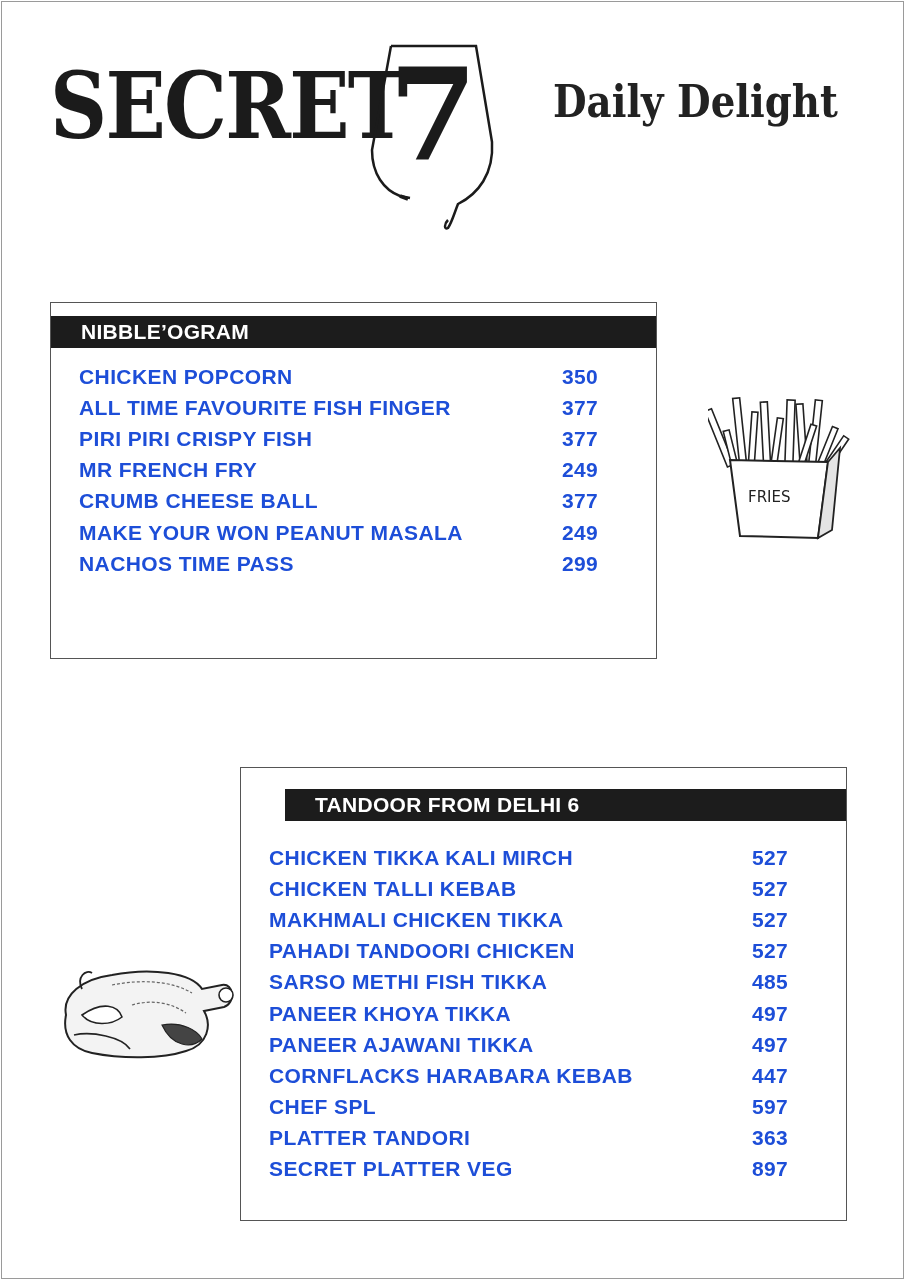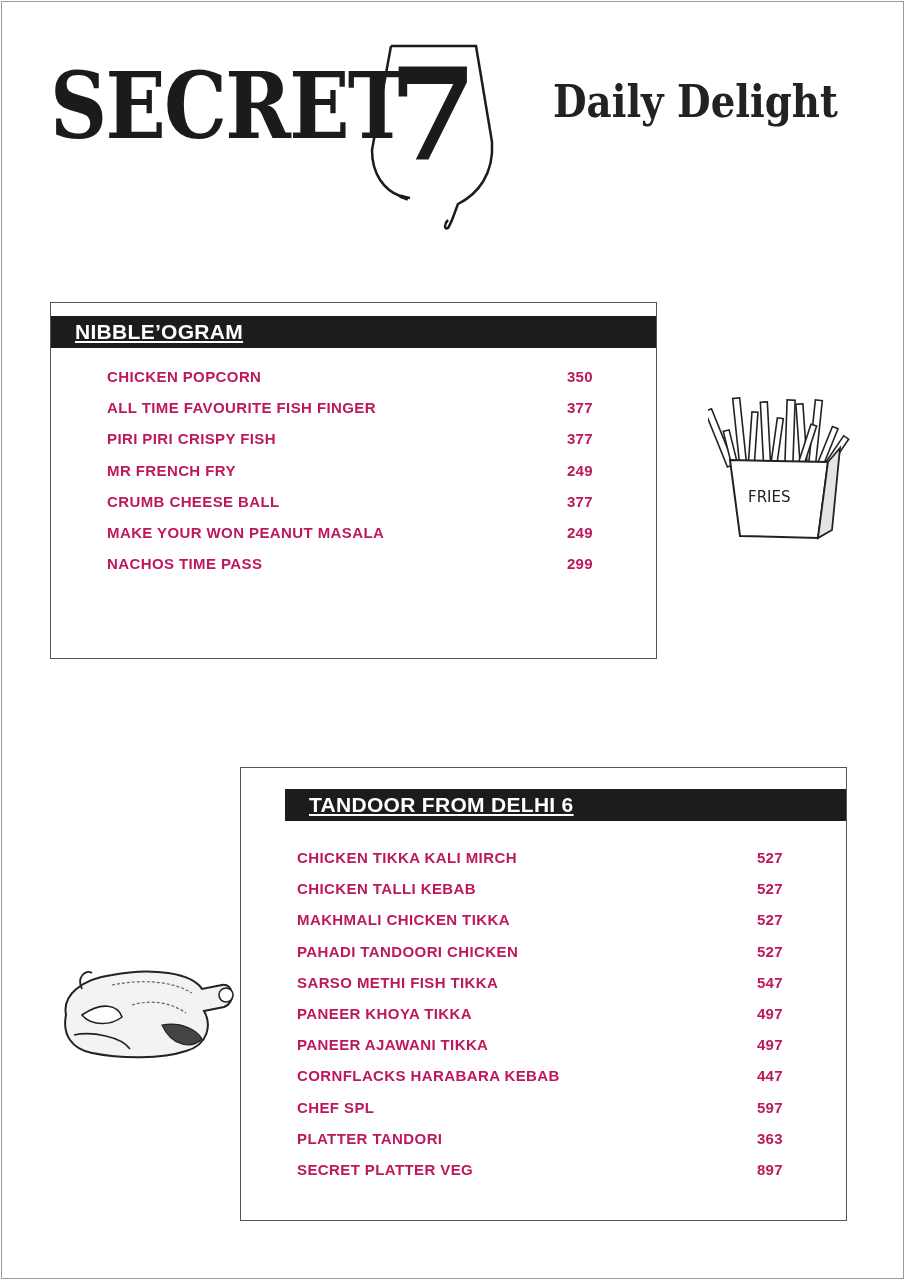--- a/index.html
+++ b/index.html
@@ -37,32 +37,32 @@
     
     .menu-box {
       position: absolute; border: 1.5px solid #555; background: #fff;
     }
     .menu-box.nibble { left: 50px; top: 302px; width: 605px; height: 355px; }
     .menu-box.tandoor { left: 240px; top: 767px; width: 605px; height: 452px; }
     .section-header {
       position: absolute; left: 0; right: 0; height: 32px;
       background: #1c1c1c; color: #fff;
       font-family: "Liberation Sans", sans-serif; font-weight: bold;
-      font-size: 21px; line-height: 32px; padding-left: 24px; letter-spacing: 0.3px; text-decoration: underline;
+      font-size: 21px; line-height: 32px; padding-left: 30px; letter-spacing: 0.3px;
     }
     .nibble .section-header { top: 13px; }
     .tandoor .section-header { top: 21px; margin-left: 44px; }
     .items { position: absolute; left: 28px; right: 46px; }
     .nibble .items { top: 58px; }
     .tandoor .items { top: 74px; }
     .item {
       display: flex; justify-content: space-between; align-items: center;
       height: 31.2px;
       font-family: "Liberation Sans", sans-serif; font-weight: bold;
-      font-size: 15px; letter-spacing: 0.4px; color: #be185d; margin-left: 28px;
+      font-size: 21px; letter-spacing: 0.4px; color: #1d4ed8;
     }
     .item .price { width: 60px; text-align: center; }
     
     .illus-fries { position: absolute; left: 708px; top: 390px; width: 150px; height: 160px; }
     .illus-chicken { position: absolute; left: 52px; top: 955px; width: 185px; height: 115px; }
   </style>
 </head>
 <body>
 
 <div class="page-frame"></div>
@@ -144,21 +144,21 @@
     <div class="item">
         <span>MAKHMALI CHICKEN TIKKA</span>
         <span class="price">527</span>
       </div>
     <div class="item">
         <span>PAHADI TANDOORI CHICKEN</span>
         <span class="price">527</span>
       </div>
     <div class="item">
         <span>SARSO METHI FISH TIKKA</span>
-        <span class="price">547</span>
+        <span class="price">485</span>
       </div>
     <div class="item">
         <span>PANEER KHOYA TIKKA</span>
         <span class="price">497</span>
       </div>
     <div class="item">
         <span>PANEER AJAWANI TIKKA</span>
         <span class="price">497</span>
       </div>
     <div class="item">

